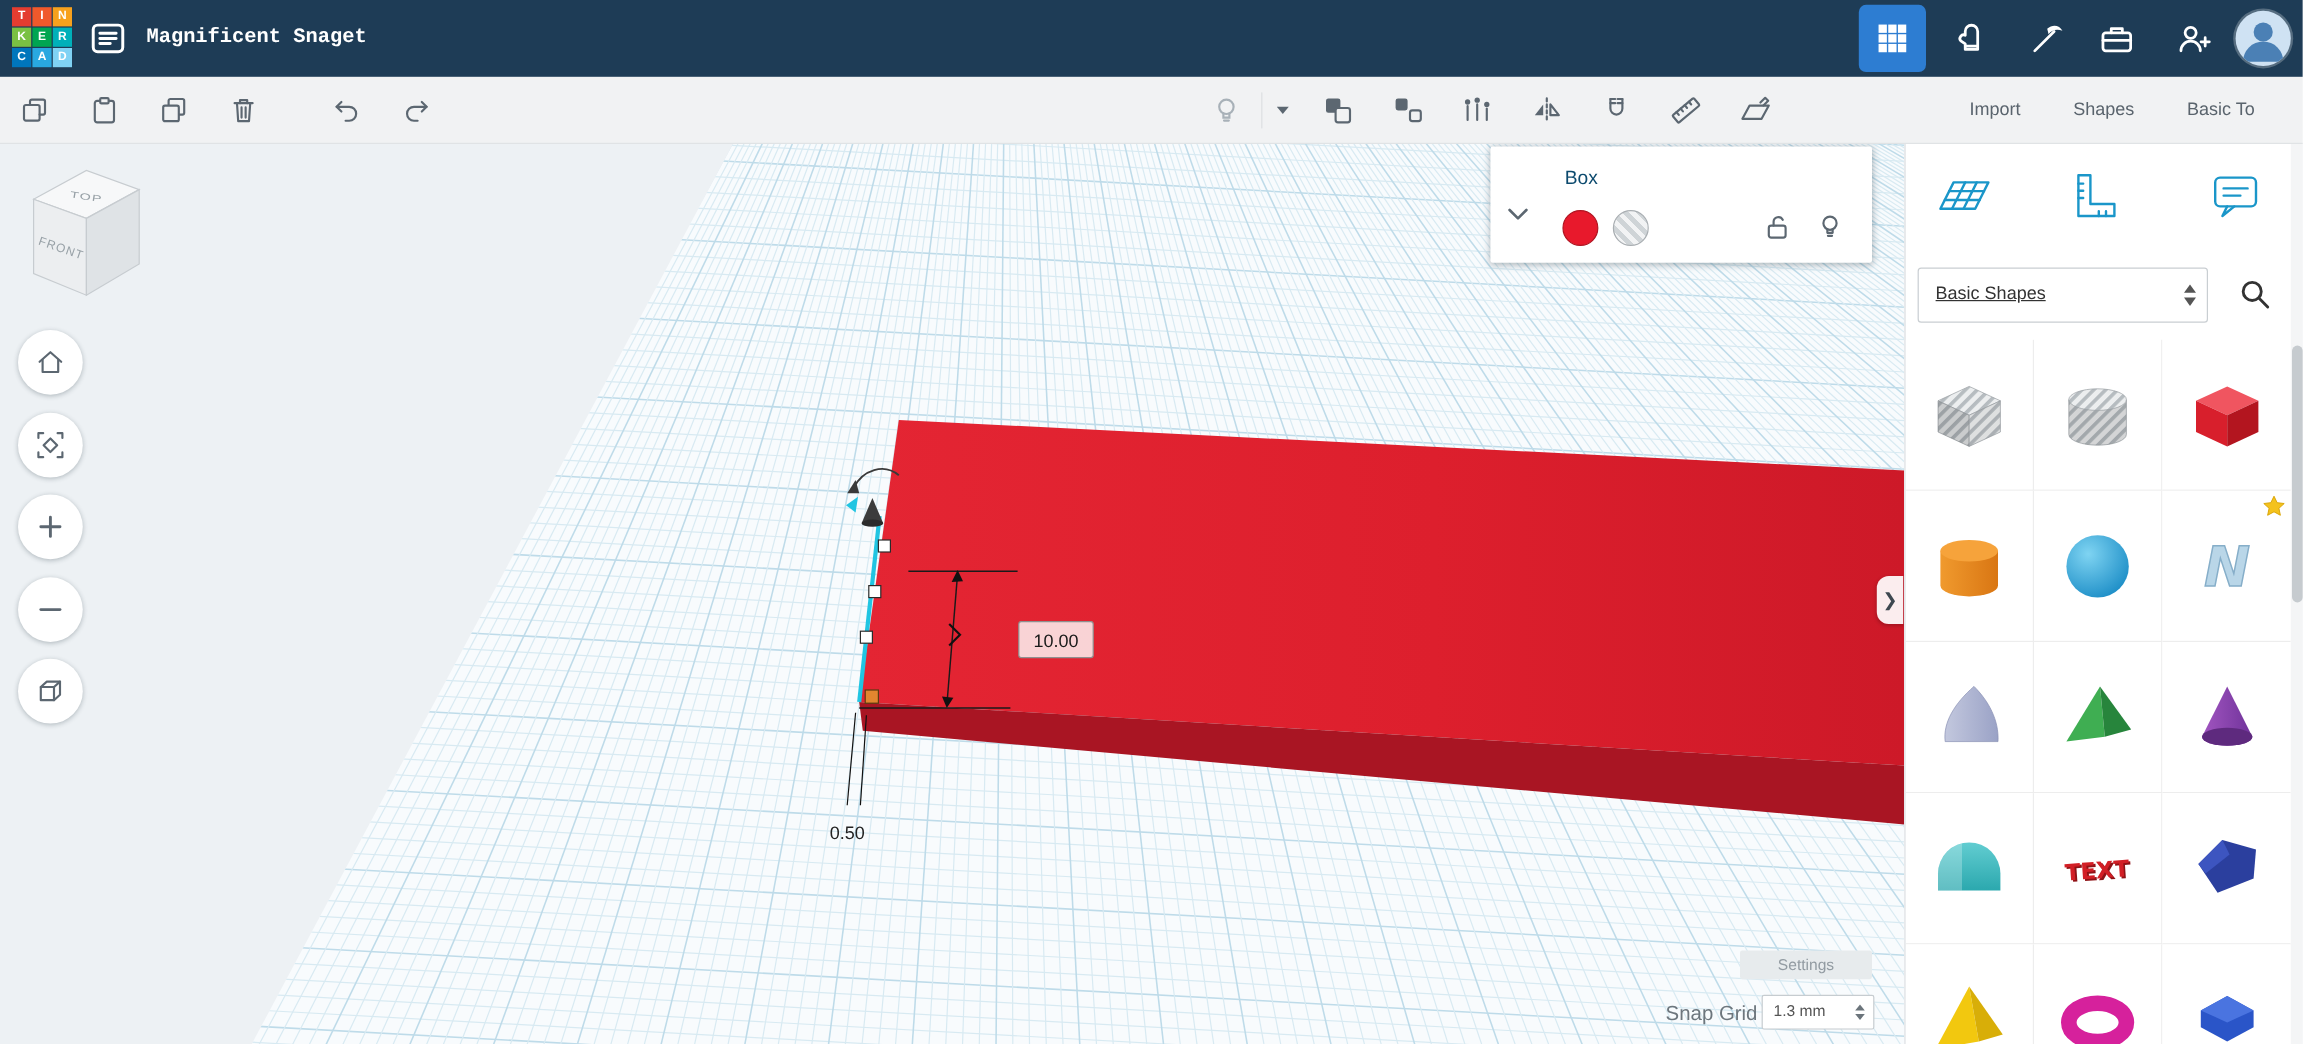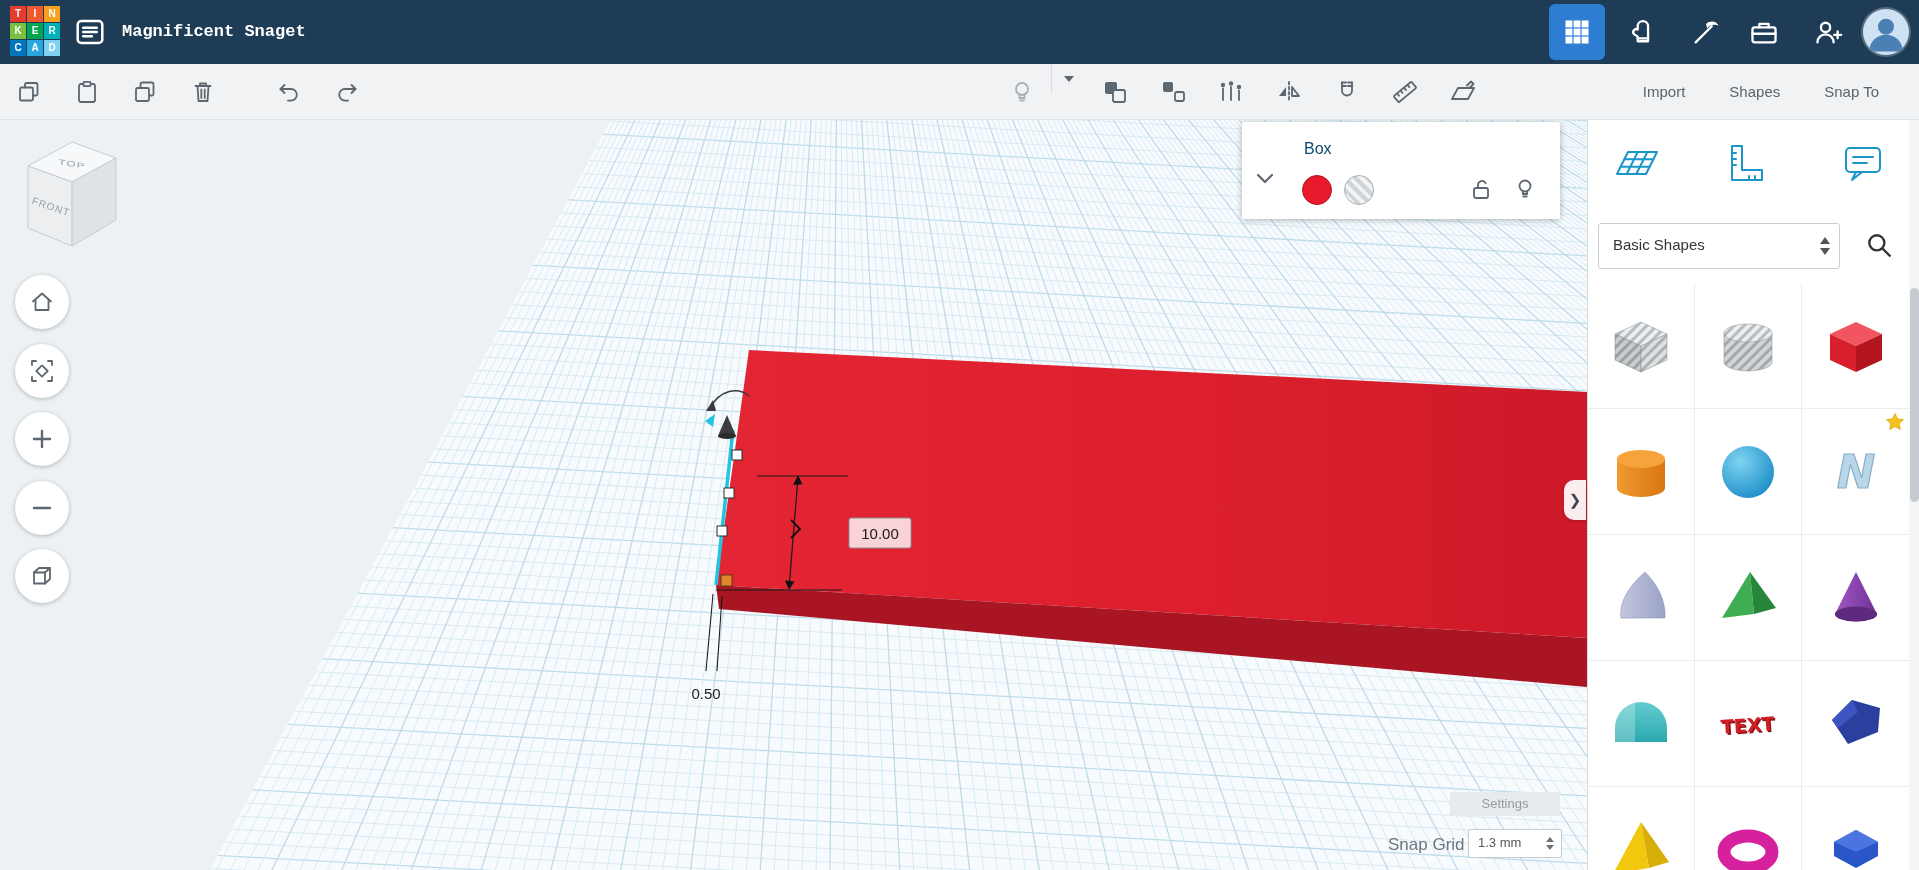--- a/index.html
+++ b/index.html
@@ -12,21 +12,21 @@
   #logo{position:absolute;left:10px;top:6px;display:grid;grid-template-columns:repeat(3,16px);grid-auto-rows:16px;gap:1px;cursor:pointer;}
   .logo-tile{width:16px;height:16px;color:#fff;font-size:10px;font-weight:bold;text-align:center;line-height:16px;}
   #list-btn{position:absolute;left:74px;top:16px;width:32px;height:32px;cursor:pointer;}
   #hdr-title{position:absolute;left:122px;top:0;height:64px;line-height:64px;color:#fff;font-size:17px;font-weight:600;cursor:pointer;font-family:Liberation Mono, monospace;}
   .hdr-ic{position:absolute;top:10px;width:44px;height:44px;display:flex;align-items:center;justify-content:center;cursor:pointer;border-radius:6px;}
   .hdr-ic.active{background:#2d7dd2;width:56px;height:56px;top:4px;}
   #avatar{position:absolute;left:1863px;top:9px;width:46px;height:46px;border-radius:50%;background:#cfe2f3;overflow:hidden;cursor:pointer;box-shadow:0 0 0 2px rgba(255,255,255,.25);}
 
   
   #toolbar{position:absolute;left:0;top:64px;width:1919px;height:55px;background:#f1f2f3;border-bottom:1px solid #e0e3e5;z-index:40;}
-  .tb-group{position:absolute;top:0;height:55px;display:flex;}
+  .tb-group{position:absolute;top:0;height:55px;display:flex;align-items:center;}
   .tbi{width:58px;display:flex;justify-content:center;align-items:center;cursor:pointer;}
   .tbi.narrow{width:34px;border-left:1px solid #dcdfe1;height:30px;}
   .tb-label{padding:0 22px;font-size:15px;color:#5a646d;cursor:pointer;line-height:55px;}
 
   
   #canvas{position:absolute;left:0;top:119px;width:1587px;height:751px;background:#edf1f4;overflow:hidden;}
   #scene{position:absolute;left:0;top:0;}
   .navbtn{position:absolute;left:15px;width:54px;height:54px;border-radius:50%;background:#fff;
           box-shadow:0 1px 4px rgba(30,50,60,.3);display:flex;align-items:center;justify-content:center;cursor:pointer;}
   #inspector{position:absolute;left:1242px;top:3px;width:318px;height:97px;background:#fff;border-radius:2px;
@@ -43,21 +43,21 @@
   #snap-label{position:absolute;left:1388px;top:716px;font-size:17px;color:#6d767d;}
   #snap-dd{position:absolute;left:1468px;top:710px;width:92px;height:27px;background:#fff;border:1px solid #c6ccd0;
            border-radius:2px;cursor:pointer;}
   #snap-dd span{position:absolute;left:9px;top:5px;font-size:13px;color:#555;}
 
   
   #sidebar{position:absolute;left:1587px;top:119px;width:332px;height:751px;background:#fff;border-left:1px solid #d9dde0;z-index:30;}
   .side-tool{position:absolute;top:21px;width:46px;height:46px;cursor:pointer;}
   #cat-dd{position:absolute;left:10px;top:104px;width:240px;height:44px;border:1px solid #c9ced2;border-radius:3px;
           background:#fff;cursor:pointer;}
-  #cat-dd span{position:absolute;left:14px;top:12px;font-size:15px;color:#333;}
+  #cat-dd span{position:absolute;left:14px;top:12px;font-size:15px;color:#333;text-decoration:underline;}
   #search-btn{position:absolute;left:268px;top:104px;width:46px;height:44px;display:flex;align-items:center;justify-content:center;cursor:pointer;}
   #shape-grid{position:absolute;left:0;top:164px;width:321px;height:587px;overflow:hidden;
               display:grid;grid-template-columns:repeat(3,107px);grid-auto-rows:126px;}
   .cell{border-right:1px solid #ededed;border-bottom:1px solid #ededed;display:flex;align-items:center;justify-content:center;
         position:relative;cursor:pointer;background:#fff;}
   .cell:nth-child(3n){border-right:none;}
   .fav-star{position:absolute;right:4px;top:3px;}
   #scrollbar{position:absolute;right:0;top:0;width:11px;height:751px;background:#f4f5f6;}
   #scroll-thumb{position:absolute;left:1px;top:169px;width:9px;height:214px;background:#c6cbcf;border-radius:5px;cursor:pointer;}
 
@@ -240,21 +240,21 @@
       <svg width="26" height="26" viewBox="0 0 26 26" class="i">
           <path d="M2 20l6-11h16l-6 11z"></path>
           <path d="M17 6.5L21 2.5l2.5 2.5-4 4"></path>
         </svg>
     </div>
   </div>
 
   <div class="tb-group" style="right:18px;">
     <div class="tb-label">Import</div>
     <div class="tb-label">Shapes</div>
-    <div class="tb-label">Snap To</div>
+    <div class="tb-label">Basic To</div>
   </div>
 </div>
 
 <div id="canvas">
 
   <svg id="scene" width="1587" height="751" viewBox="0 0 1587 751">
     <defs>
       <clipPath id="planeClip">
           <polygon points="614,-5 1600,-5 1600,760 205,760"></polygon>
         </clipPath>

